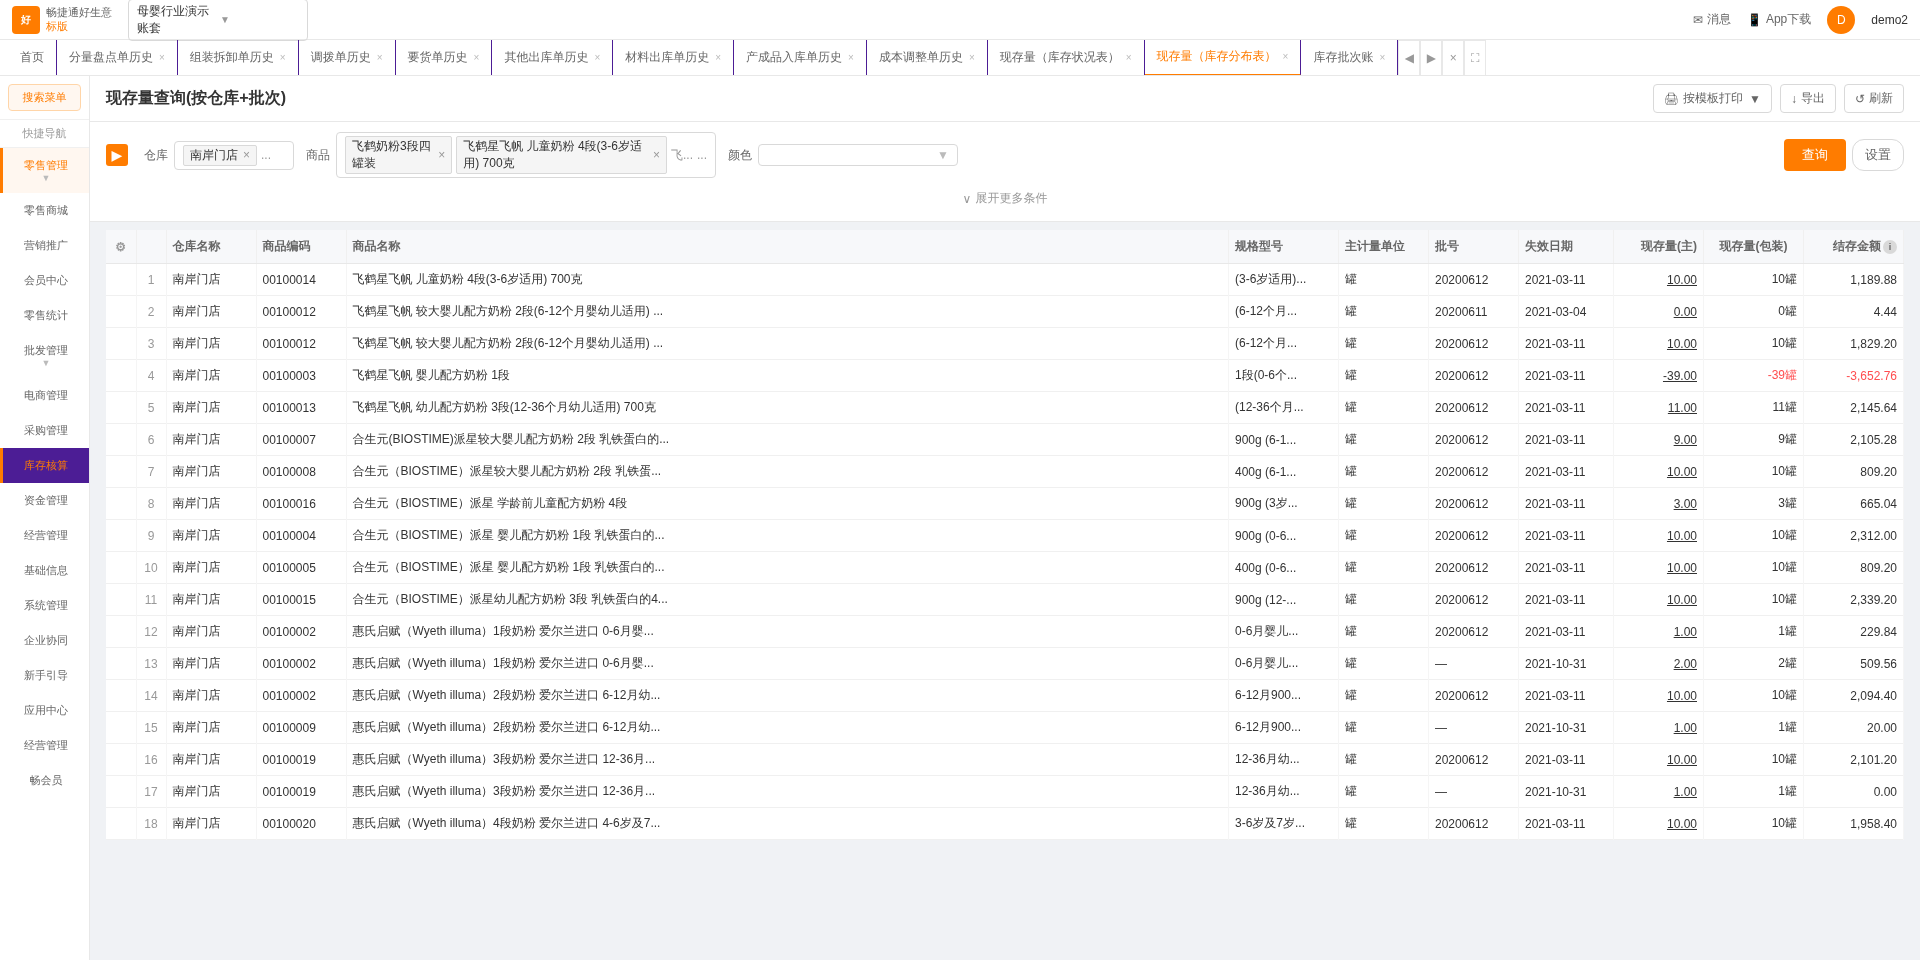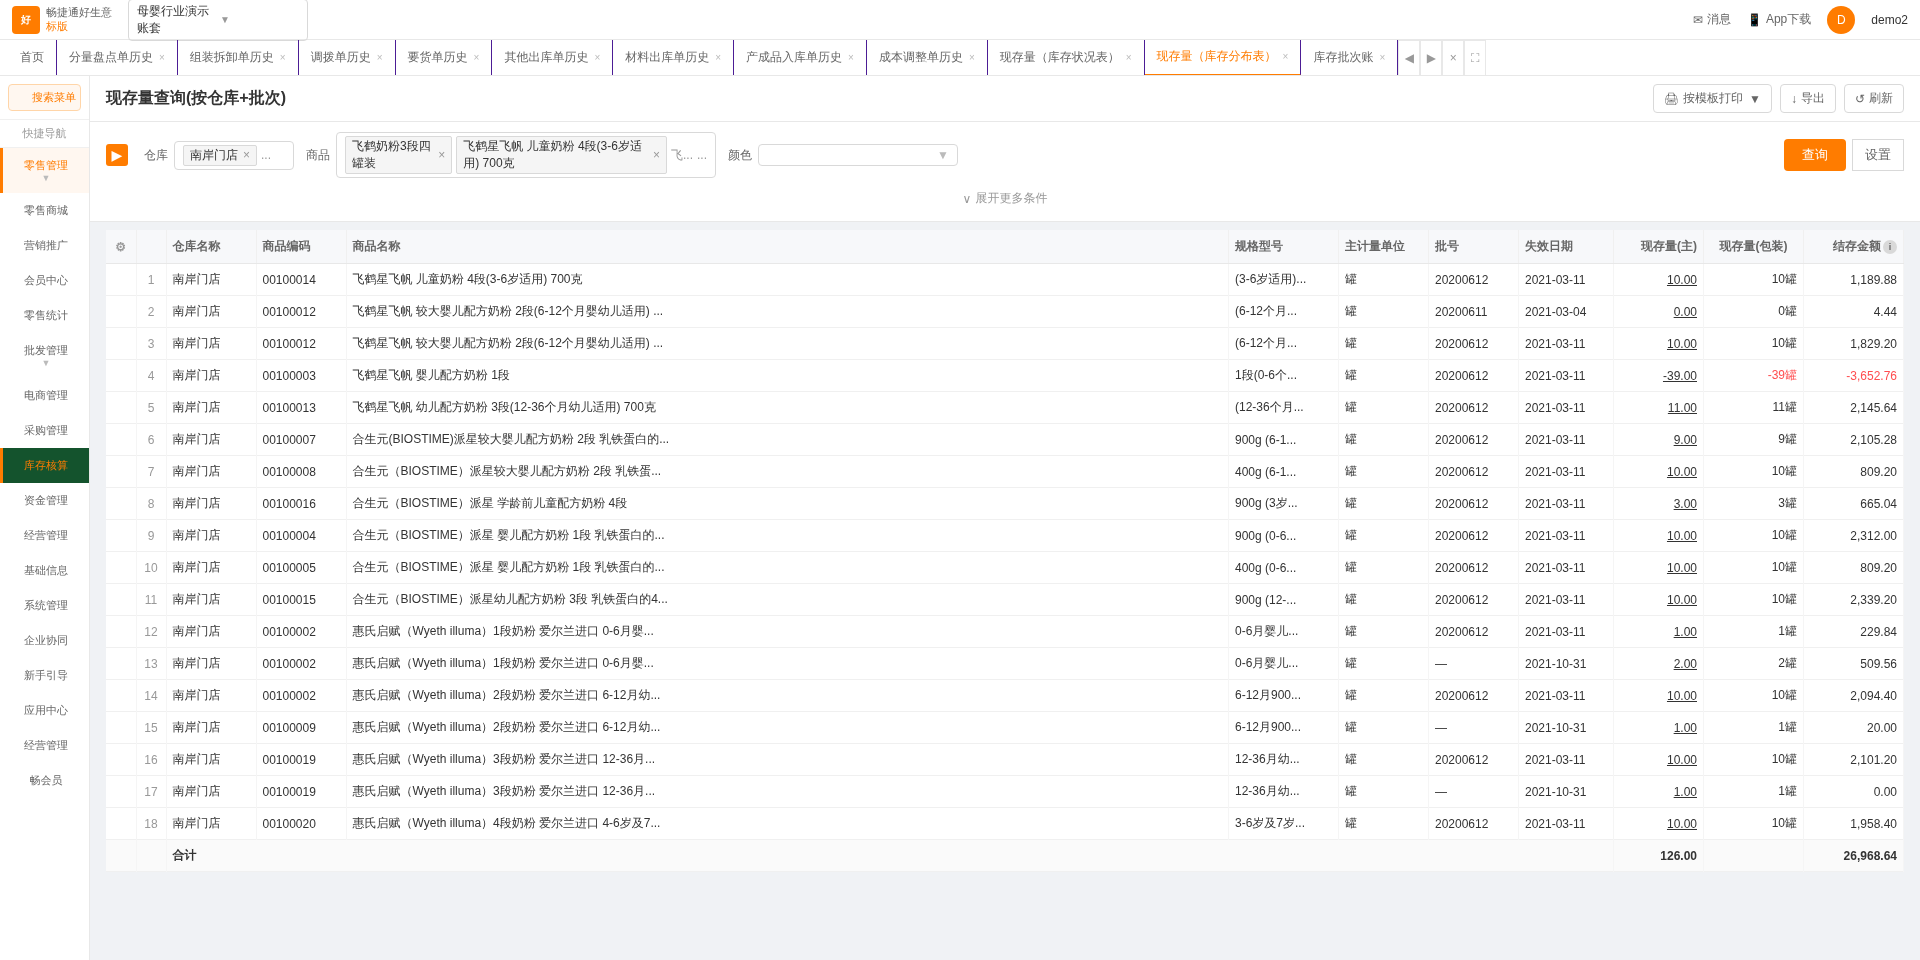--- a/index.html
+++ b/index.html
@@ -41,21 +41,21 @@
 
     
     .main-layout { display: flex; height: calc(960px - 40px - 36px); }
 
     
     .sidebar {
       width: 90px; background: #fff; border-right: 1px solid #e8e8e8;
       display: flex; flex-direction: column; overflow: hidden;
     }
     .sidebar-search { padding: 8px; border-bottom: 1px solid #f0f0f0; }
-    .sidebar-search-btn { width: 100%; background: #fff7f0; border: 1px solid #ffd5a8; border-radius: 4px; padding: 5px 4px; font-size: 11px; color: #ff7c00; cursor: pointer; text-align: right; }
+    .sidebar-search-btn { width: 100%; background: #fff7f0; border: 1px solid #ffd5a8; border-radius: 4px; padding: 5px 4px; font-size: 11px; color: #ff7c00; cursor: pointer; text-align: center; }
     .sidebar-quick { padding: 6px 8px; font-size: 11px; color: #999; border-bottom: 1px solid #f0f0f0; text-align: center; cursor: pointer; }
     .sidebar-item {
       padding: 10px 6px; text-align: center; cursor: pointer; font-size: 11px; color: #666;
       border-left: 3px solid transparent;
     }
     .sidebar-item.active { background: #fff7f0; color: #ff7c00; border-left: 3px solid #ff7c00; }
     .sidebar-item .arrow { font-size: 9px; color: #bbb; }
 
     
     .content-area { flex: 1; display: flex; flex-direction: column; overflow: hidden; }
@@ -233,21 +233,21 @@
     <div class="sidebar-item">
       <div>批发管理</div>
       <div class="arrow">▼</div>
     </div>
     <div class="sidebar-item">
       <div>电商管理</div>
     </div>
     <div class="sidebar-item">
       <div>采购管理</div>
     </div>
-    <div class="sidebar-item active" style="background:#14532d; border-left:3px solid #ff7c00;">
+    <div class="sidebar-item active" style="background:#4c1d95; border-left:3px solid #ff7c00;">
       <div style="color:#ff7c00;">库存核算</div>
     </div>
     <div class="sidebar-item">
       <div>资金管理</div>
     </div>
     <div class="sidebar-item">
       <div>经营管理</div>
     </div>
     <div class="sidebar-item">
       <div>基础信息</div>
@@ -330,21 +330,21 @@
         <div class="filter-group">
           <span class="filter-label">颜色</span>
           <div class="filter-input" style="min-width:200px;">
             <span style="flex:1;"></span>
             <span style="color:#bbb;">▼</span>
           </div>
         </div>
 
         <div style="margin-left:auto;display:flex;gap:6px;">
           <button style="background:#ff7c00;border:none;color:#fff;padding:6px 18px;border-radius:4px;cursor:pointer;font-size:13px;">查询</button>
-          <button style="background:#fff;border:1px solid #d9d9d9;color:#666;padding:6px 12px;border-radius:0;cursor:pointer;font-size:13px;">设置</button>
+          <button style="background:#fff;border:1px solid #d9d9d9;color:#666;padding:6px 12px;border-radius:12px;cursor:pointer;font-size:13px;">设置</button>
         </div>
       </div>
 
       <div class="filter-expand-row">
         <div class="expand-more">
           <span>∨</span>
           <span>展开更多条件</span>
         </div>
       </div>
     </div>
@@ -620,25 +620,17 @@
     <td>00100020</td>
     <td>惠氏启赋（Wyeth illuma）4段奶粉 爱尔兰进口 4-6岁及7...</td>
     <td>3-6岁及7岁...</td>
     <td>罐</td>
     <td>20200612</td>
     <td>2021-03-11</td>
     <td class="num" style=""><span class="underline-link">10.00</span></td>
     <td class="num" style="">10罐</td>
     <td class="num" style="">1,958.40</td>
   </tr>
-            <tr style="background: rgb(250, 250, 250); font-weight: bold;">
-  <td></td>
-  <td></td>
-  <td colspan="7">合计</td>
-  <td class="num">126.00</td>
-  <td></td>
-  <td class="num">26,968.64</td>
-</tr>
           </tbody>
       </table>
     </div>
   </div>
 </div>
 
 </body></html>

